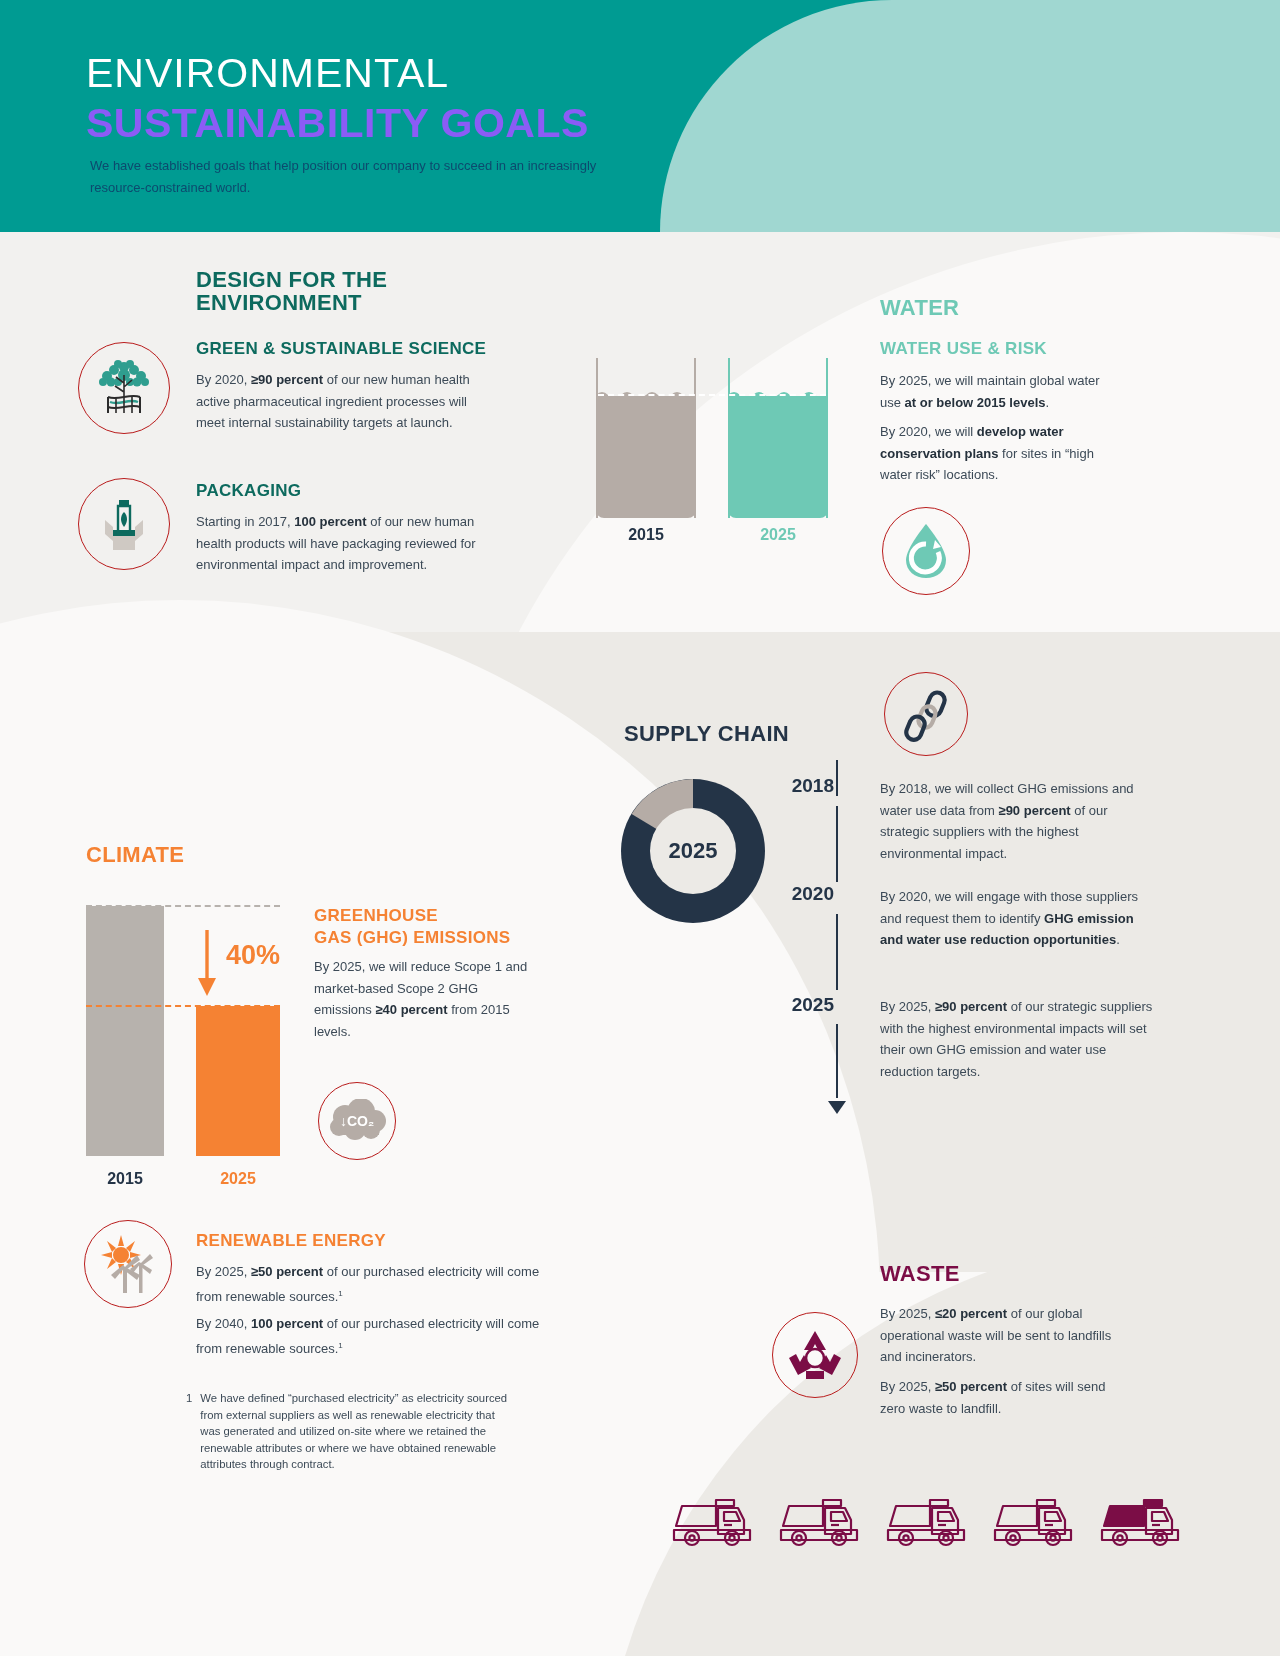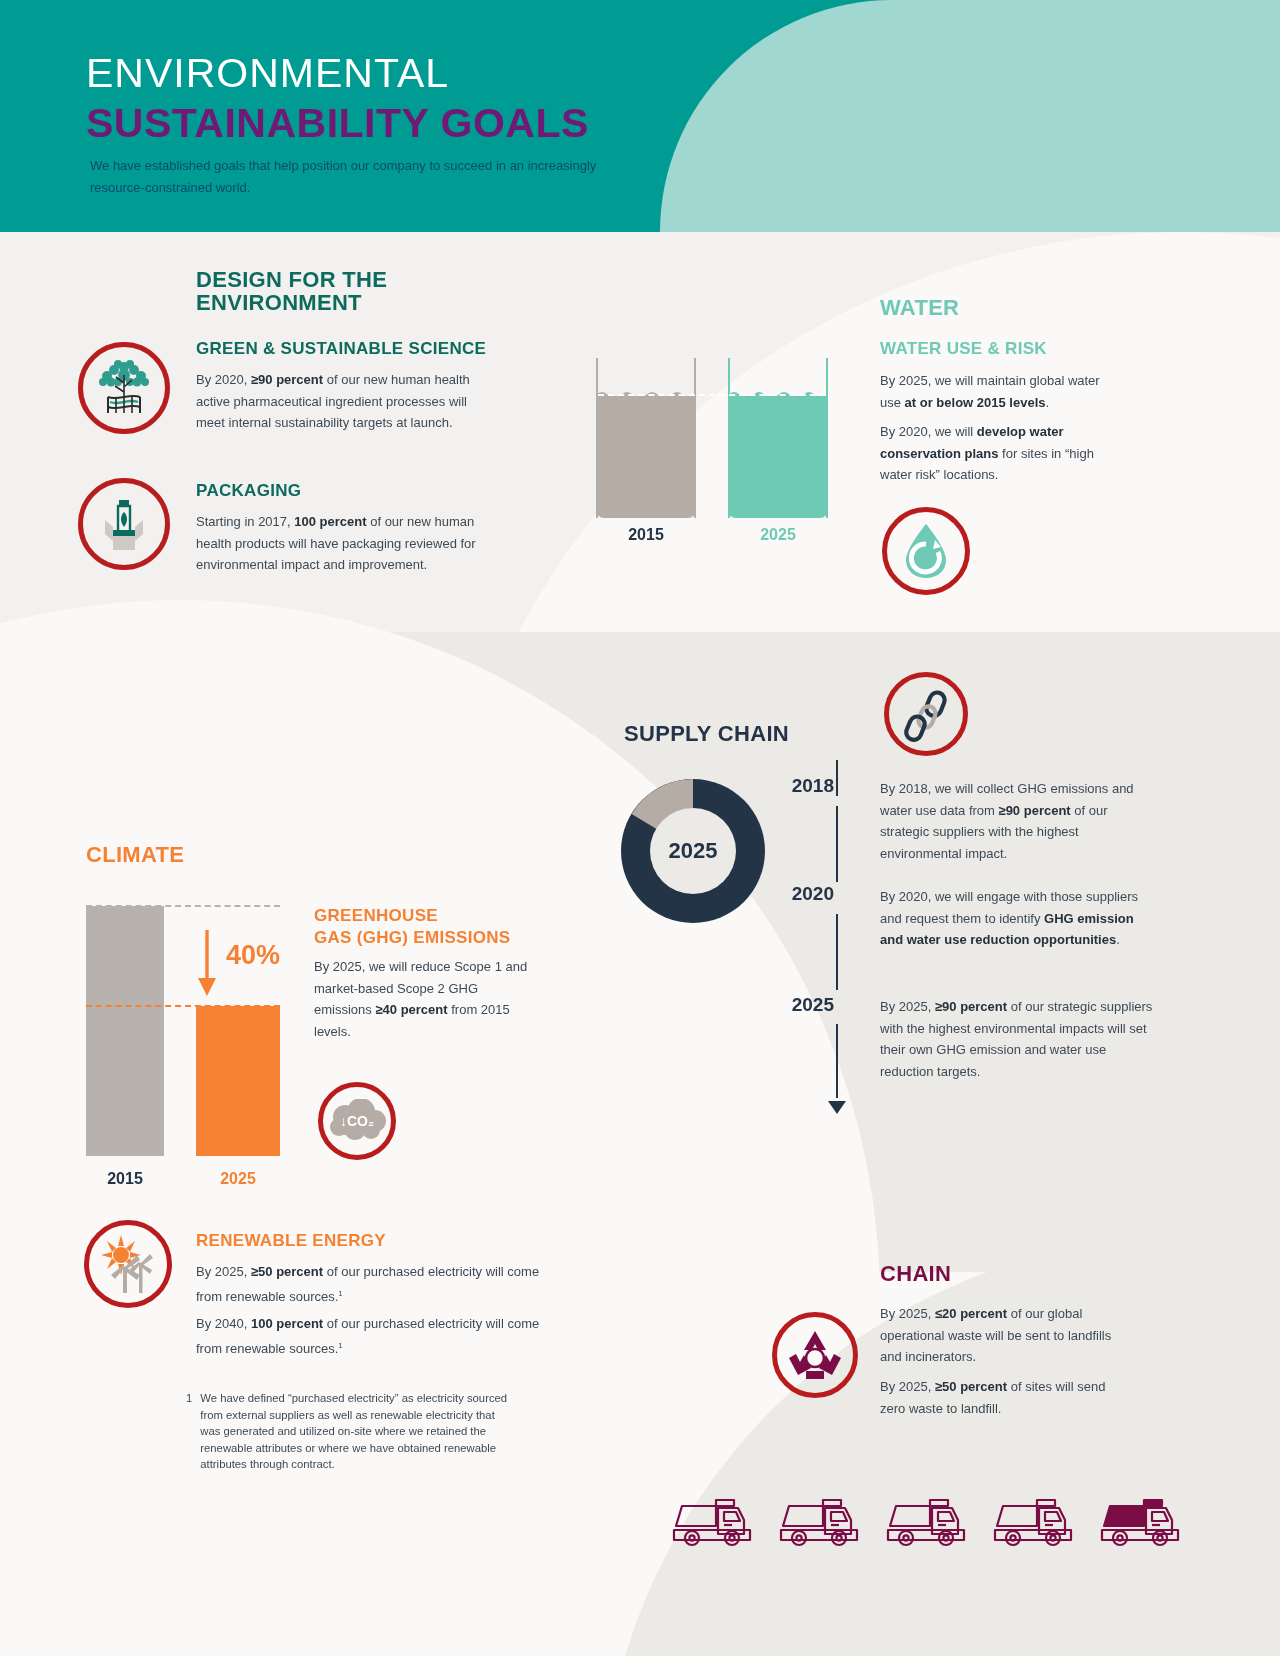--- a/index.html
+++ b/index.html
@@ -63,21 +63,21 @@
 
   
   .header { position: absolute; left: 0; top: 0; width: 1280px; height: 232px; }
   .h-title1 {
     position: absolute; left: 86px; top: 50px;
     font-size: 41px; letter-spacing: 1px; color: #ffffff;
     font-weight: 400;
   }
   .h-title2 {
     position: absolute; left: 86px; top: 100px;
-    font-size: 41px; letter-spacing: 0.5px; color: #701a75;
+    font-size: 41px; letter-spacing: 0.5px; color: #8b5cf6;
     font-weight: 700;
   }
   .h-sub {
     position: absolute; left: 90px; top: 155px; width: 540px;
     font-size: 13px; line-height: 22px; color: #0c4a6e;
   }
   .brand { position: absolute; left: 920px; top: 115px; width: 260px; }
   .brand-name { font-size: 20.5px; font-weight: 700; color: #111820; letter-spacing: -0.3px; }
   .brand-loc  { font-size: 11.5px; font-weight: 700; color: #111820; margin-top: 3px; letter-spacing: -0.1px;}
   .brand-url  { font-size: 14px; color: #111820; margin-top: 20px; }
@@ -90,21 +90,21 @@
 
   .teal-dark { color: #0d6a5e; }
   .teal-mid  { color: #6ec9b5; }
   .orange    { color: #f58233; }
   .navy      { color: #243447; }
   .maroon    { color: #7b0d46; }
 
   
   .icon-circle {
     border-radius: 50%;
-    border: 5px solid #b91c1c;
+    border: 1px solid #b91c1c;
     display: flex; align-items: center; justify-content: center;
     position: absolute;
   }
 
   
   #dfe-title  { position: absolute; left: 196px; top: 268px; width: 290px; }
   #dfe-icon1  { left: 78px; top: 342px; width: 92px; height: 92px; }
   #dfe-h1     { position: absolute; left: 196px; top: 338px; width: 320px; }
   #dfe-p1     { position: absolute; left: 196px; top: 369px; width: 290px; }
   #dfe-icon2  { left: 78px; top: 478px; width: 92px; height: 92px; }
@@ -412,21 +412,21 @@
   <span>By 2025, </span><b>≥50 percent</b><span> of our purchased electricity will come from renewable sources.</span><sup>1</sup>
 </div>
 <div class="body-t" id="re-p2">
   <span>By 2040, </span><b>100 percent</b><span> of our purchased electricity will come from renewable sources.</span><sup>1</sup>
 </div>
 <div id="footnote">
   <span>1</span>
   <span>We have defined “purchased electricity” as electricity sourced from external suppliers as well as renewable electricity that was generated and utilized on-site where we retained the renewable attributes or where we have obtained renewable attributes through contract.</span>
 </div>
 
-<div class="sec-h1 maroon" id="waste-title">CHAIN</div>
+<div class="sec-h1 maroon" id="waste-title">WASTE</div>
 <div class="icon-circle" id="waste-icon">
   <svg width="58" height="56" viewBox="0 0 58 56">
     <g fill="#7b0d46">
       <path d="M29 4 L40 23 L32 23 L29 17 L26 23 L18 23 Z"></path>
       <path d="M12 48 L3 31 L10 27 L14 35 L18 28 L25 41 Z"></path>
       <path d="M46 48 L55 31 L48 27 L44 35 L40 28 L33 41 Z"></path>
       <path d="M20 44 L38 44 L38 52 L20 52 Z"></path>
     </g>
     <circle cx="29" cy="31" r="9" fill="none" stroke="#7b0d46" stroke-width="2.6"></circle>
   </svg>

